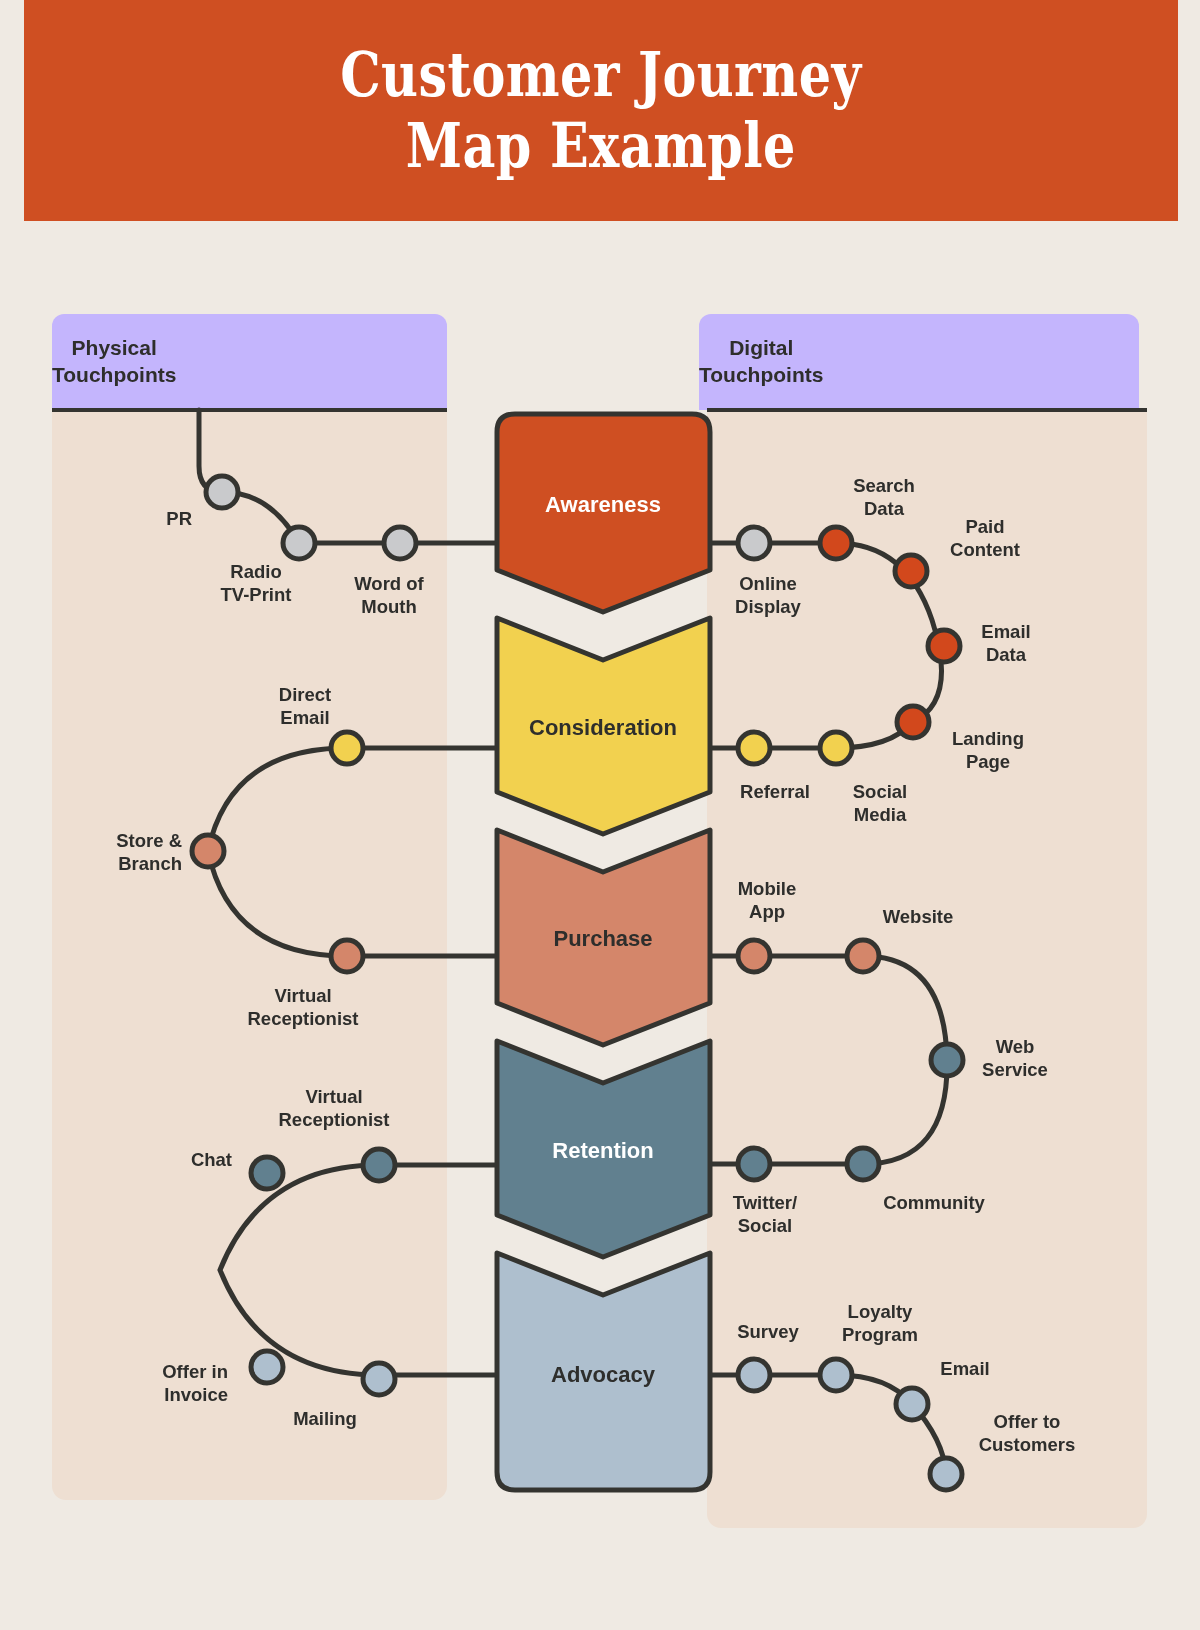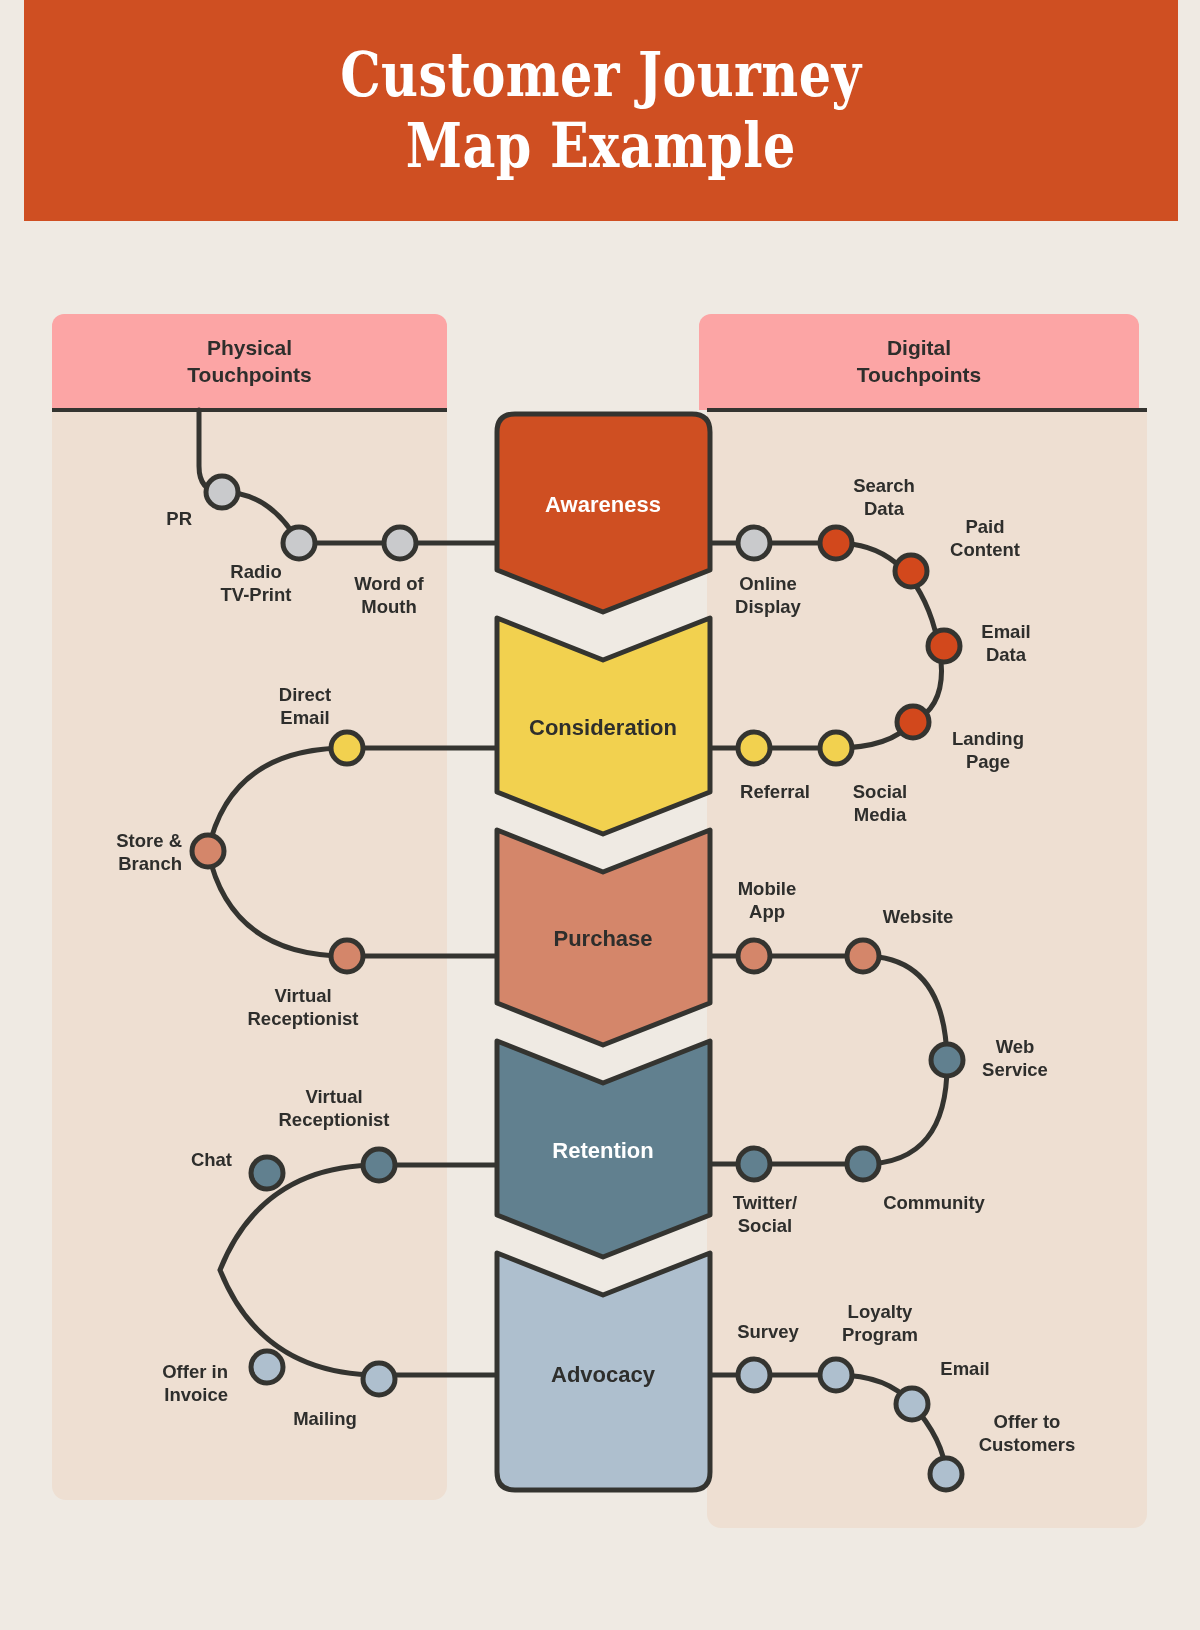--- a/index.html
+++ b/index.html
@@ -24,23 +24,23 @@
     font-weight:bold;
     font-size:62px;
     line-height:1.13;
     text-align:center;
     letter-spacing:0.5px;
     transform:scaleX(0.82);
     white-space:pre-line;
   }
   .panel-head{
     position:absolute;
-    background:#fca5a5;
+    background:#c4b5fd;
     border-radius:12px 12px 0 0;
-    display:flex;align-items:center;justify-content:center;
+    display:flex;align-items:center;justify-content:flex-start;
     box-sizing:border-box;
   }
   .panel-head-text{
     font-size:21px;font-weight:bold;color:#2E2E2C;
     text-align:center;line-height:1.28;white-space:pre-line;
   }
   .panel-rule{position:absolute;height:4px;background:#343430;}
   .panel-body{
     position:absolute;
     background:#EEDFD2;

